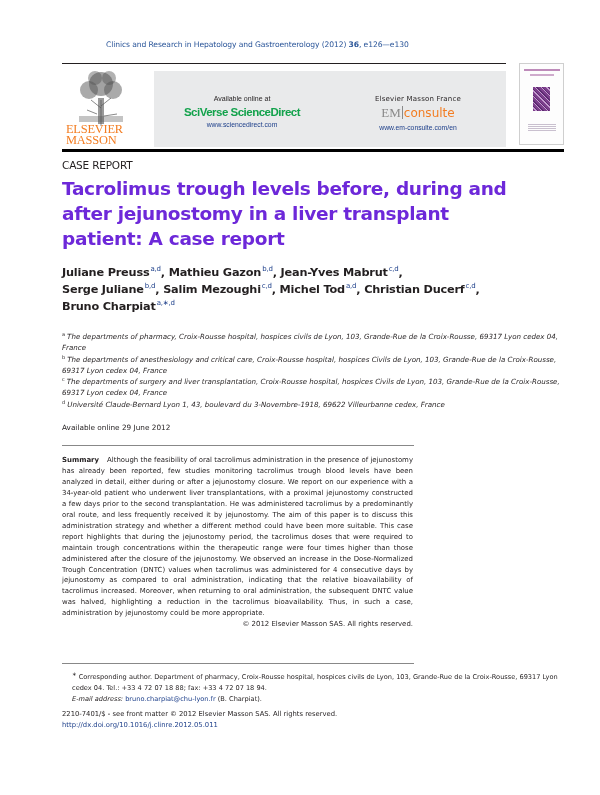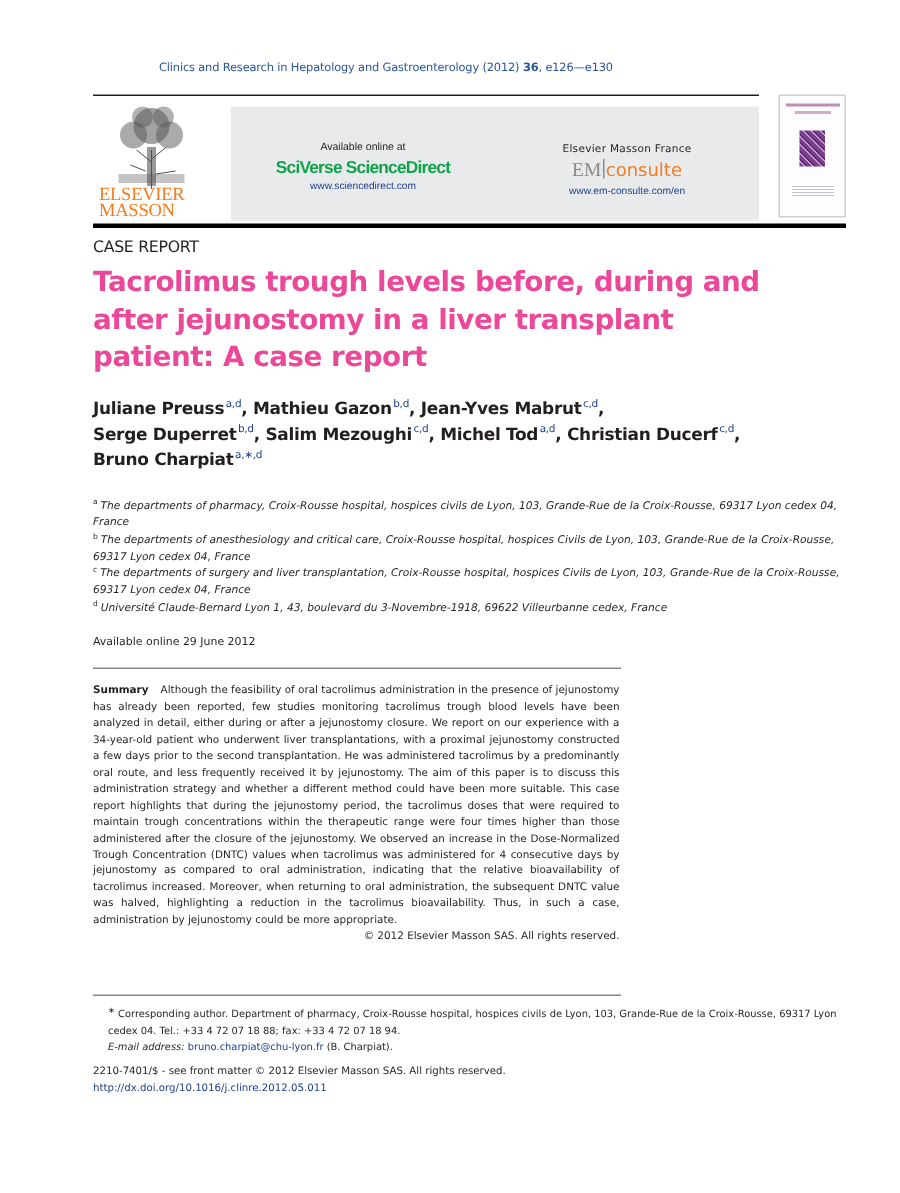--- a/index.html
+++ b/index.html
@@ -27,21 +27,21 @@
   .emc .con { font-family: "DejaVu Sans", sans-serif; color: #f37d22; font-size: 12px; }
   .cover { left: 519px; top: 63px; width: 45px; height: 82px; border: 1px solid #cfcfcf; background: #fdfdfd; box-sizing: border-box; }
   .cover .ct { position: absolute; left: 4px; top: 5px; width: 36px; height: 2px; background: #a25a9c; opacity: 0.7; }
   .cover .ct2 { position: absolute; left: 10px; top: 10px; width: 24px; height: 2px; background: #a25a9c; opacity: 0.5; }
   .cover .img { position: absolute; left: 13px; top: 23px; width: 17px; height: 24px;
                 background: repeating-linear-gradient(45deg, #7c3f8c 0 2px, #c59ad0 2px 3px, #5b2a70 3px 4px); }
   .cover .lines { position: absolute; left: 8px; top: 60px; width: 28px; height: 8px;
                   background: repeating-linear-gradient(180deg, #c9c0cf 0 1px, transparent 1px 2px); }
   .rule-thick { left: 62px; top: 149px; width: 502px; height: 3px; background: #000; }
   .case-report { left: 62px; top: 159px; font-size: 10.5px; color: #231f20; font-family: "DejaVu Sans", sans-serif; letter-spacing: -0.2px; }
-  .title { left: 62px; top: 176px; width: 470px; font-size: 18.5px; line-height: 25px; font-weight: bold; color: #ec4899; letter-spacing: -0.3px; }
+  .title { left: 62px; top: 176px; width: 470px; font-size: 18.5px; line-height: 25px; font-weight: bold; color: #6d28d9; letter-spacing: -0.3px; }
   .authors { left: 62px; top: 264px; width: 500px; font-size: 11.3px; line-height: 17px; font-weight: bold; color: #231f20; letter-spacing: -0.2px; }
   .authors sup { font-size: 7px; color: #1d3f8a; font-weight: normal; vertical-align: 5px; line-height: 0; margin-left: 1px; }
   .affils { left: 62px; top: 331px; width: 505px; font-size: 7.1px; line-height: 11.3px; font-style: italic; color: #231f20; }
   .affils sup { font-size: 5px; font-style: normal; vertical-align: 3px; line-height: 0; margin-right: 2px; }
   .avail-date { left: 62px; top: 423px; font-size: 7.3px; color: #231f20; }
   .rule-mid { left: 62px; top: 445px; width: 352px; height: 1px; background: #888; }
   .summary { left: 62px; top: 455px; width: 351px; font-size: 6.95px; line-height: 10.95px; color: #231f20; text-align: justify; }
   .summary .lbl { font-weight: bold; margin-right: 8px; }
   .copyright { display: block; text-align: right; }
   .rule-foot { left: 62px; top: 663px; width: 352px; height: 1px; background: #888; }
@@ -101,21 +101,21 @@
 
 <div class="abs rule-thick"></div>
 
 <div class="abs case-report">CASE REPORT</div>
 <div class="abs title">Tacrolimus trough levels before, during and after jejunostomy in a liver transplant patient: A case report</div>
 
 <div class="abs authors">
   <span><span>Juliane Preuss</span><sup>a,d</sup></span>, 
   <span><span>Mathieu Gazon</span><sup>b,d</sup></span>, 
   <span><span>Jean-Yves Mabrut</span><sup>c,d</sup></span>,<br>
-  <span><span>Serge Duperret</span><sup>b,d</sup></span>, 
+  <span><span>Serge Juliane</span><sup>b,d</sup></span>, 
   <span><span>Salim Mezoughi</span><sup>c,d</sup></span>, 
   <span><span>Michel Tod</span><sup>a,d</sup></span>, 
   <span><span>Christian Ducerf</span><sup>c,d</sup></span>,<br>
   <span><span>Bruno Charpiat</span><sup>a,∗,d</sup></span>
 </div>
 
 <div class="abs affils">
   <div><sup>a</sup><span>The departments of pharmacy, Croix-Rousse hospital, hospices civils de Lyon, 103, Grande-Rue de la Croix-Rousse, 69317 Lyon cedex 04, France</span></div>
   <div><sup>b</sup><span>The departments of anesthesiology and critical care, Croix-Rousse hospital, hospices Civils de Lyon, 103, Grande-Rue de la Croix-Rousse, 69317 Lyon cedex 04, France</span></div>
   <div><sup>c</sup><span>The departments of surgery and liver transplantation, Croix-Rousse hospital, hospices Civils de Lyon, 103, Grande-Rue de la Croix-Rousse, 69317 Lyon cedex 04, France</span></div>

